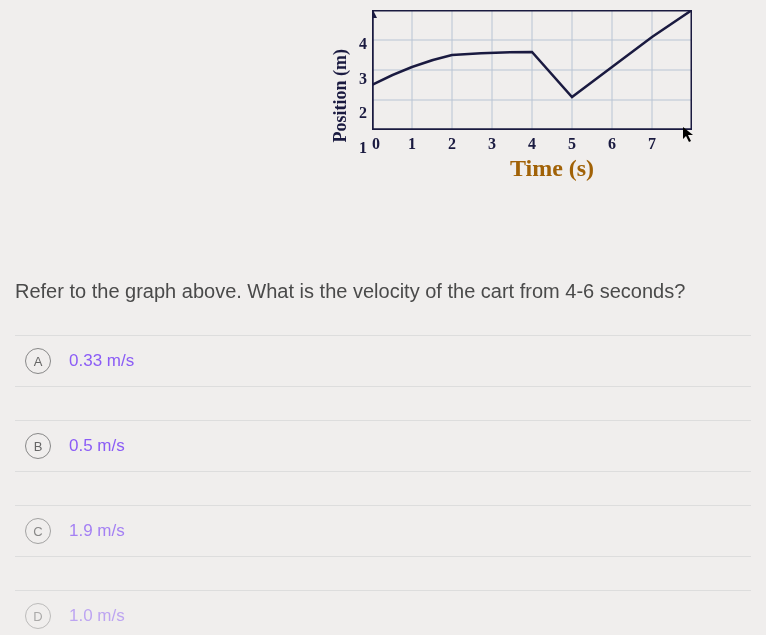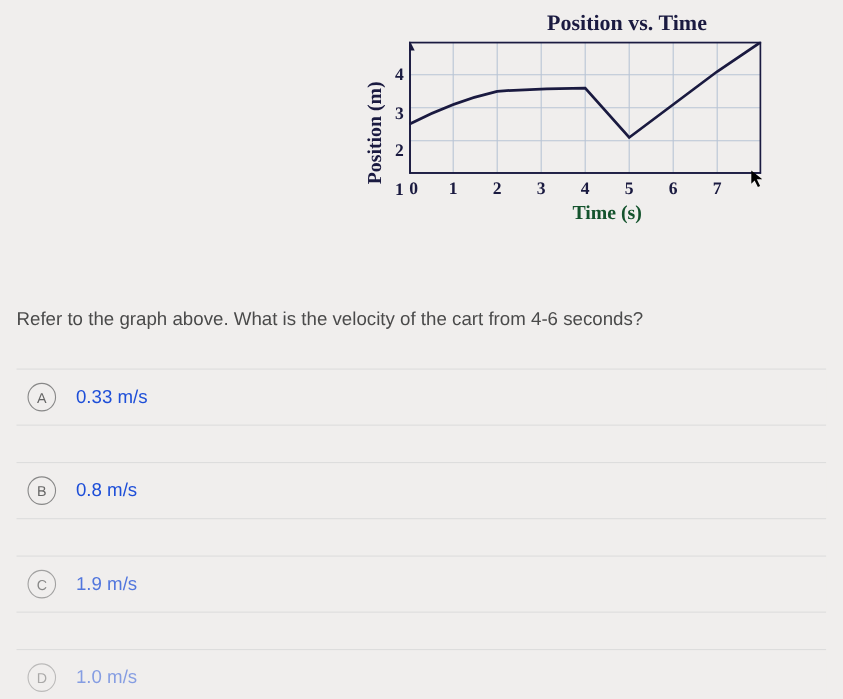--- a/index.html
+++ b/index.html
@@ -66,39 +66,39 @@
       color: #1a1a40;
       margin-top: 5px;
     }
     .x-ticks span {
       width: 40px;
       text-align: center;
     }
     .x-label {
       font-family: 'Times New Roman', serif;
       font-weight: bold;
-      font-size: 18px;
-      color: #14532d;
+      font-size: 24px;
+      color: #a16207;
       text-align: center;
       margin-top: 2px;
       margin-left: 40px;
     }
     .cursor-icon {
       position: absolute;
       right: -5px;
       bottom: -18px;
       font-size: 18px;
       color: #000;
     }
     .question {
       position: absolute;
       top: 280px;
       left: 15px;
       color: #4a4a4a;
-      font-size: 17px;
+      font-size: 20px;
     }
     .option {
       position: absolute;
       left: 15px;
       right: 15px;
       display: flex;
       align-items: center;
       padding: 12px 10px;
       border-top: 1px solid #ddd;
       border-bottom: 1px solid #ddd;
@@ -114,31 +114,30 @@
       border: 1.5px solid #888;
       border-radius: 50%;
       display: flex;
       align-items: center;
       justify-content: center;
       font-size: 13px;
       color: #666;
       margin-right: 18px;
     }
     .option-text {
-      color: #1d4ed8;
+      color: #8b5cf6;
       font-size: 17px;
     }
     .option-d .option-letter, .option-d .option-text { opacity: 0.5; }
     .option-c .option-letter, .option-c .option-text { opacity: 0.75; }
   </style>
 </head>
 <body>
 
 <div class="chart-area">
-  <div class="chart-title">Position vs. Time</div>
   <div class="chart-body">
     <div class="y-label">Position (m)</div>
     <div class="y-ticks">
       <span>4</span>
       <span>3</span>
       <span>2</span>
       <span>1</span>
     </div>
     <div>
       <div class="plot">
@@ -193,21 +192,21 @@
 
 <div class="question">Refer to the graph above. What is the velocity of the cart from 4-6 seconds?</div>
 
 <div class="option option-a">
   <div class="option-letter">A</div>
   <div class="option-text">0.33 m/s</div>
 </div>
 
 <div class="option option-b">
   <div class="option-letter">B</div>
-  <div class="option-text">0.8 m/s</div>
+  <div class="option-text">0.5 m/s</div>
 </div>
 
 <div class="option option-c">
   <div class="option-letter">C</div>
   <div class="option-text">1.9 m/s</div>
 </div>
 
 <div class="option option-d">
   <div class="option-letter">D</div>
   <div class="option-text">1.0 m/s</div>

